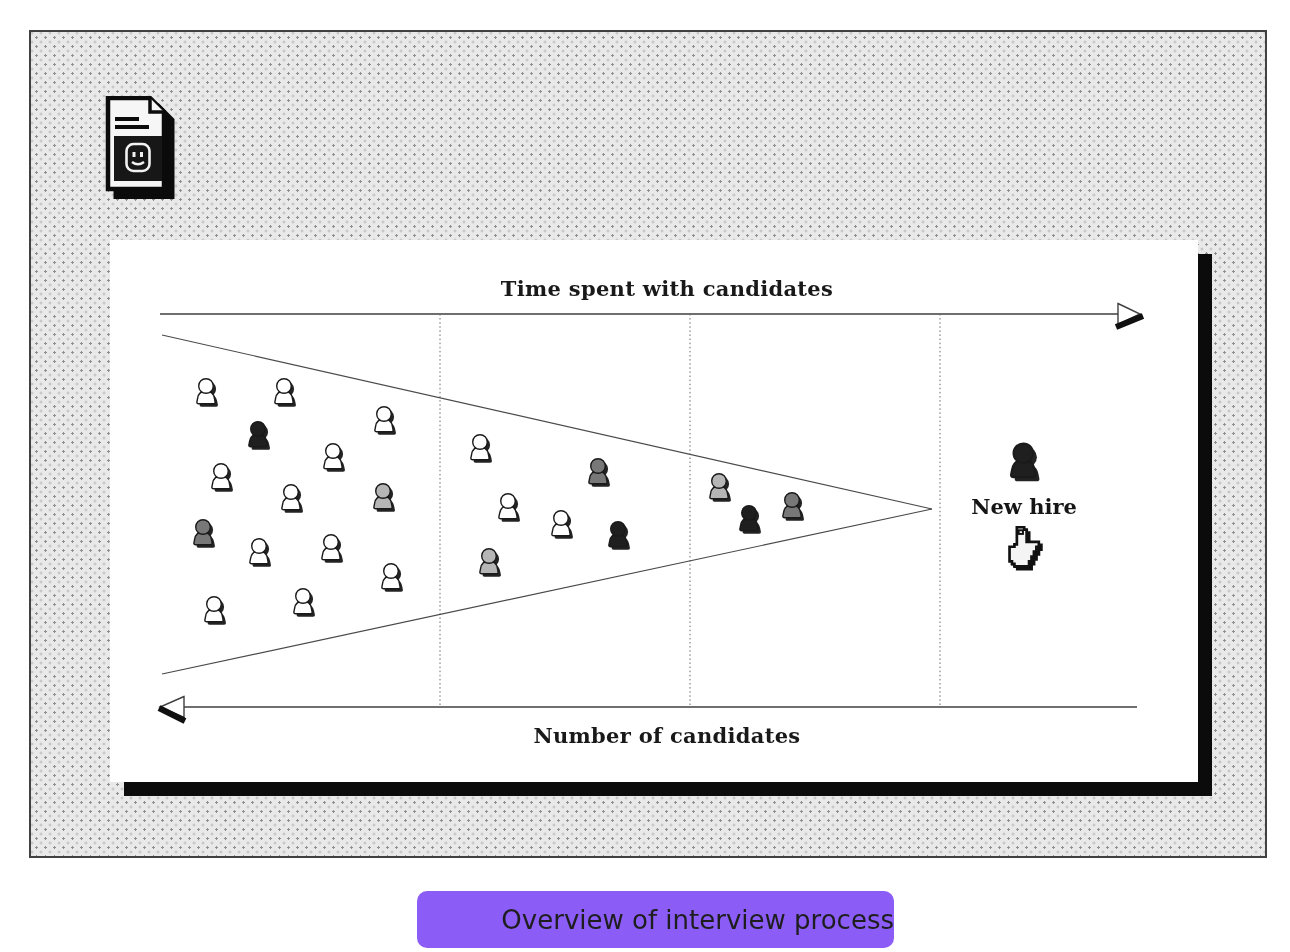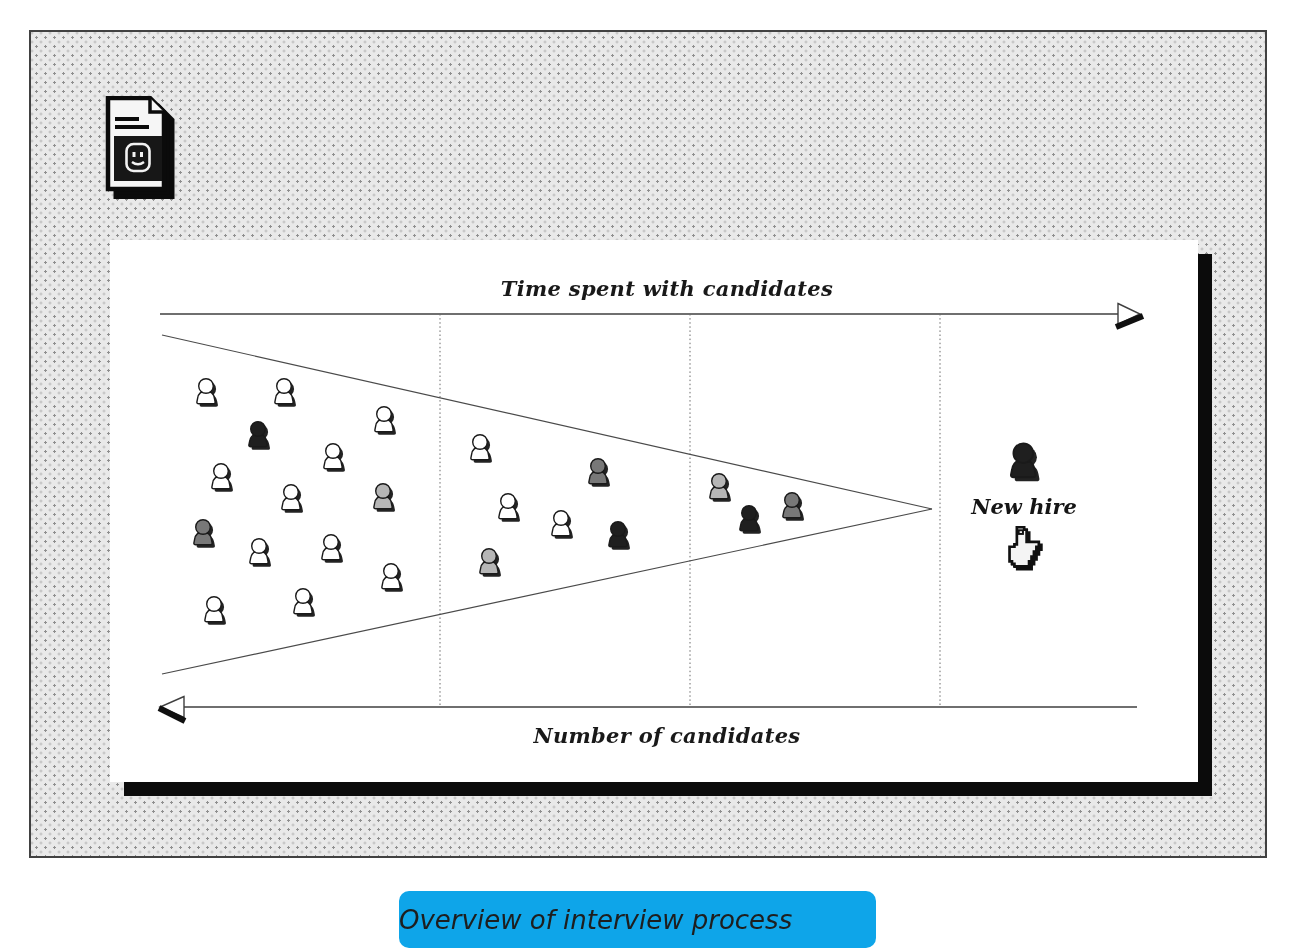--- a/index.html
+++ b/index.html
@@ -1,35 +1,35 @@
 <!DOCTYPE html>
 <html><head>
 <meta charset="utf-8">
 <style>
   html,body{margin:0;padding:0;background:#ffffff;}
   .page{position:relative;width:1290px;height:952px;background:#ffffff;overflow:hidden;
-        font-family:"DejaVu Sans",sans-serif;font-style:italic;}
+        font-family:"DejaVu Sans",sans-serif;}
   .panel{position:absolute;left:29px;top:30px;width:1234px;height:824px;
          border:2px solid #414141;
          background-color:#e9e9e9;
          background-image:
            radial-gradient(circle,#8f8f8f 1.1px,transparent 1.4px),
            radial-gradient(circle,#bdbdbd 1.1px,transparent 1.4px);
          background-size:9px 9px,9px 9px;
          background-position:1px 1px,5.5px 5.5px;}
   .doc-icon{position:absolute;left:74px;top:64px;width:76px;height:103px;}
   .card{position:absolute;left:79px;top:208px;width:1088px;height:542px;
         background:#ffffff;box-shadow:14px 14px 0 #0b0b0b;}
   .card svg{display:block;}
   .axis-label{font-family:"DejaVu Serif",serif;font-weight:bold;font-size:21px;
               fill:#191919;letter-spacing:0.3px;}
   .newhire-label{font-family:"DejaVu Serif",serif;font-weight:bold;font-size:21px;fill:#151515;}
-  .caption-badge{position:absolute;left:399px;top:891px;width:477px;height:57px;
-                 background:#0ea5e9;border-radius:10px;display:flex;align-items:center;
-                 justify-content:flex-start;}
+  .caption-badge{position:absolute;left:417px;top:891px;width:477px;height:57px;
+                 background:#8b5cf6;border-radius:10px;display:flex;align-items:center;
+                 justify-content:flex-end;}
   .caption-text{font-family:"DejaVu Sans",sans-serif;font-size:26px;color:#1e1e1e;}
 </style>
 </head>
 <body>
 
 <div class="page">
   <div class="panel">
 
     <svg class="doc-icon" viewBox="0 0 76 103">
       <path d="M11 10 h42 l14 14 v77 H11 z" fill="#0b0b0b" stroke="#0b0b0b" stroke-width="5"></path>

